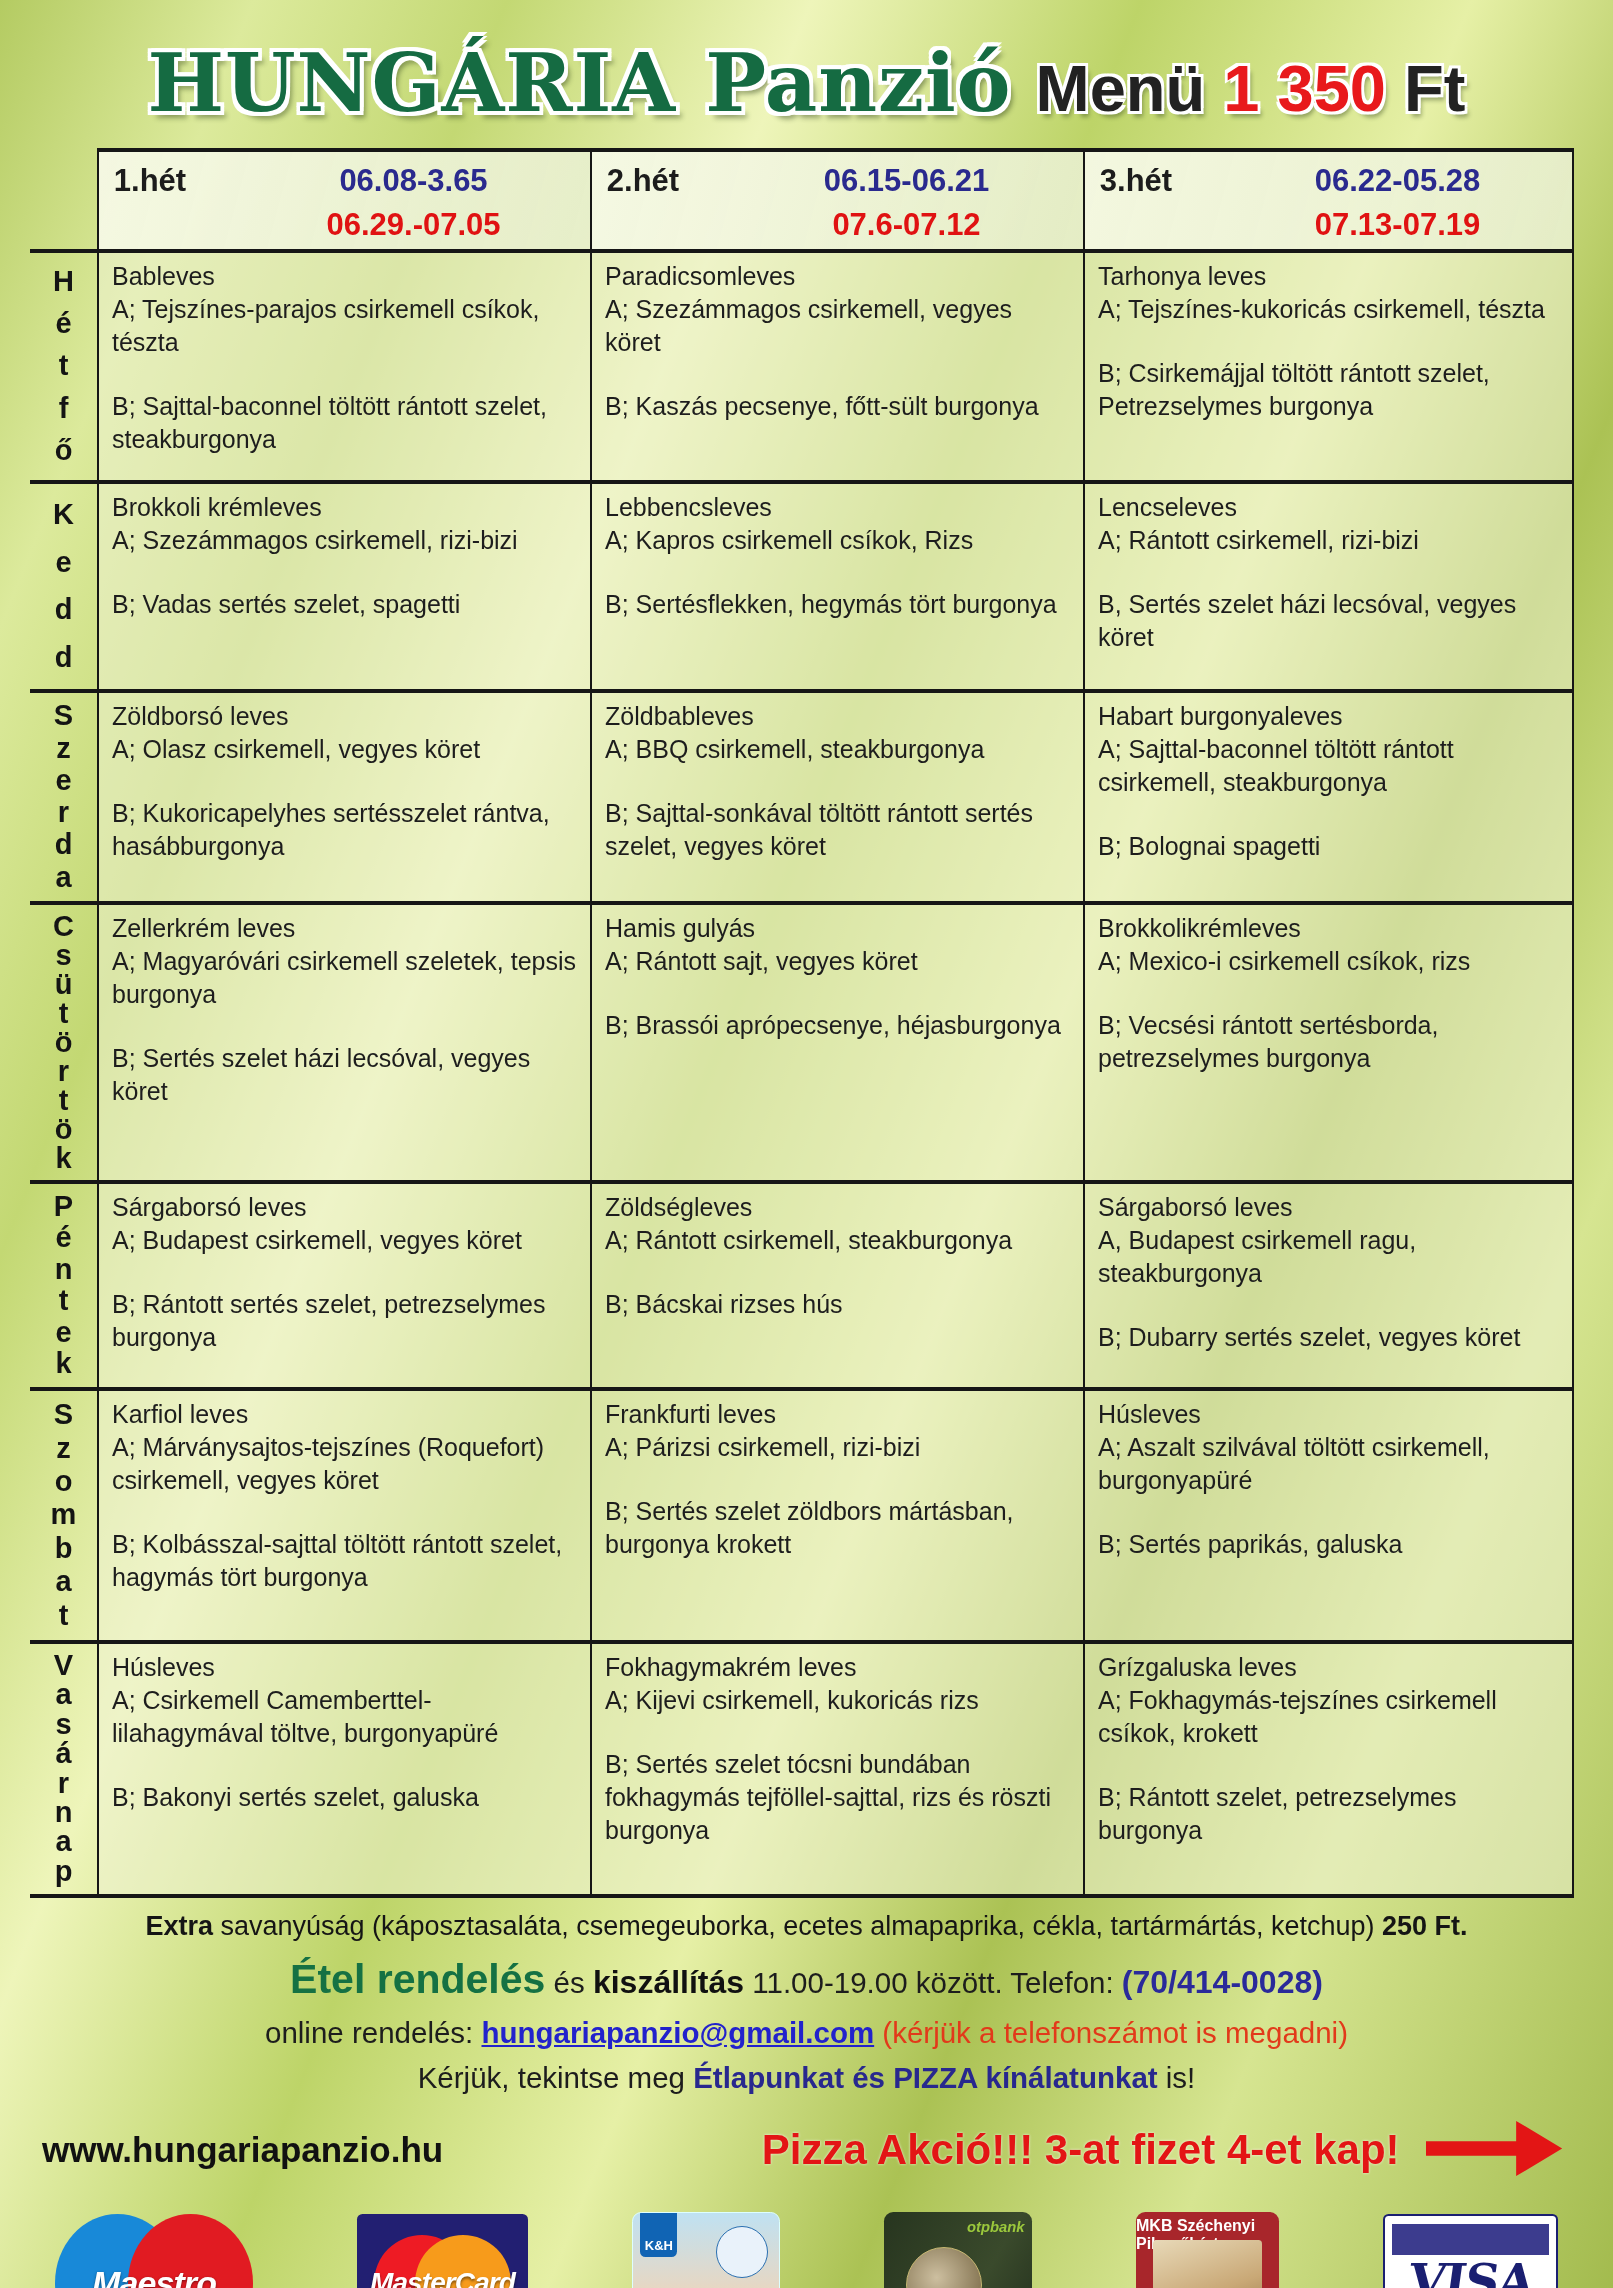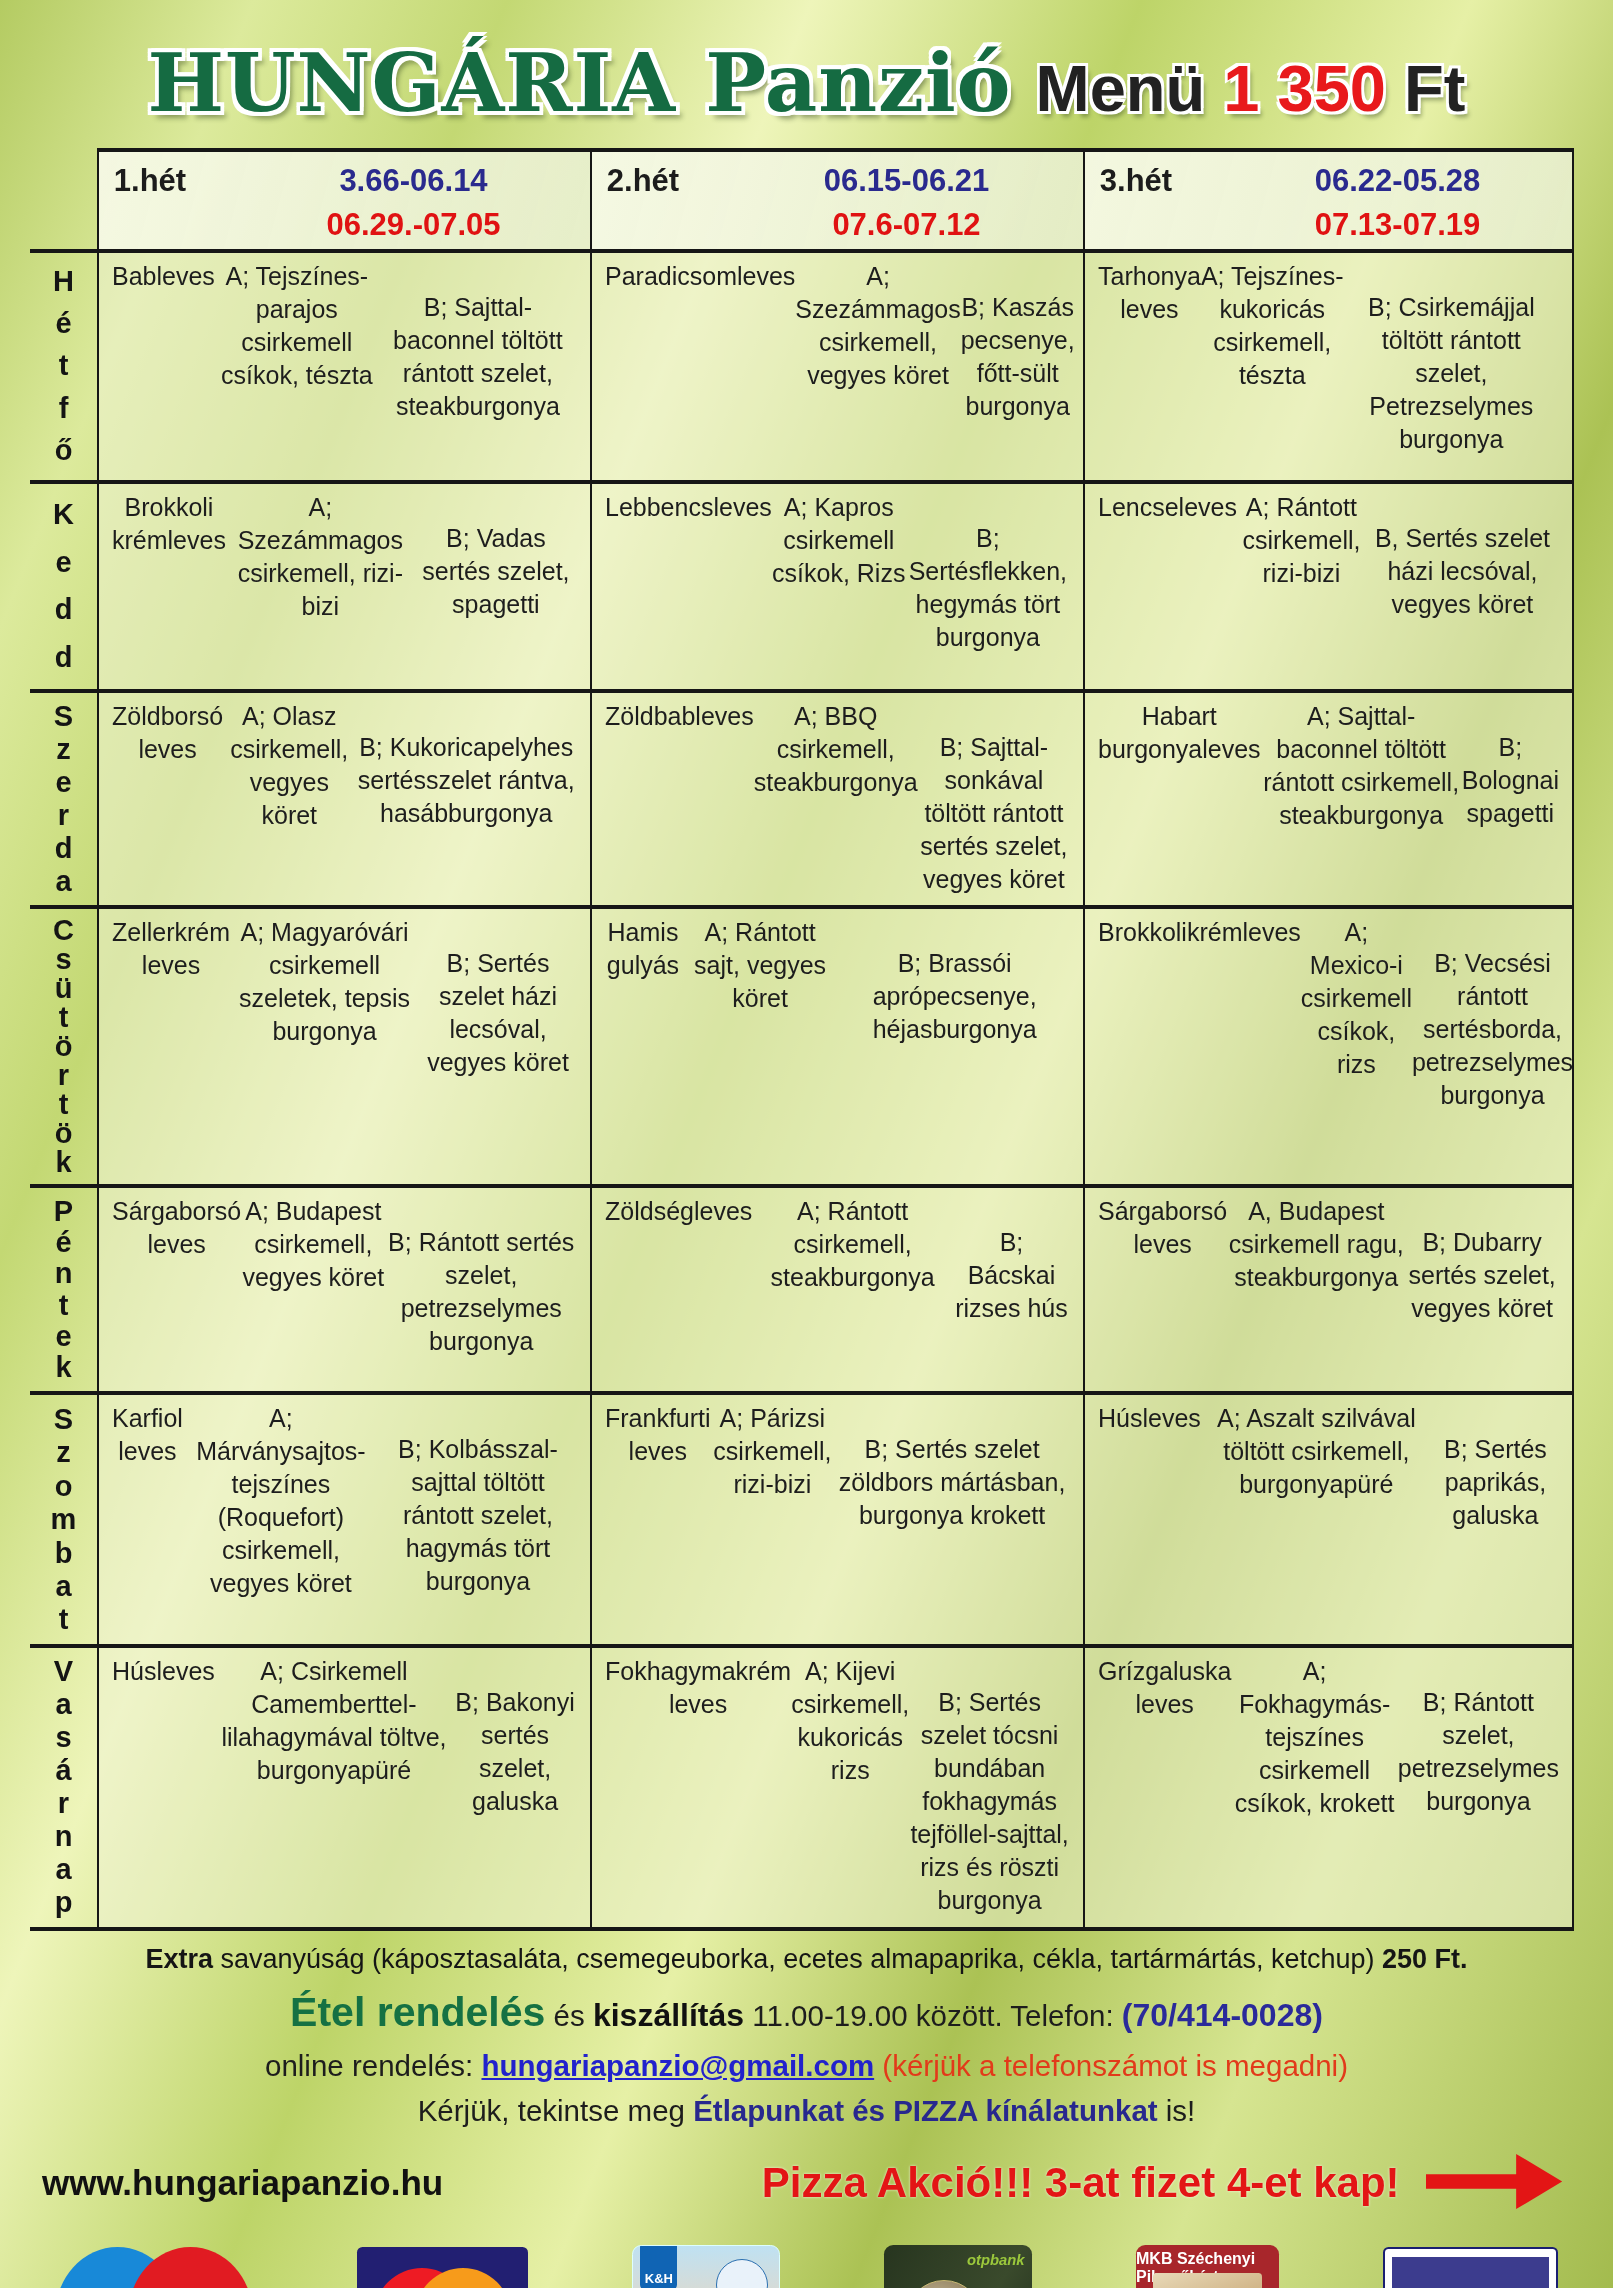--- a/index.html
+++ b/index.html
@@ -38,21 +38,21 @@
   tr.rh3 td { height:212px; } tr.rh4 td { height:279px; } tr.rh5 td { height:207px; }
   tr.rh6 td { height:253px; } tr.rh7 td { height:254px; }
   .week-cell { background:linear-gradient(105deg,rgba(246,249,230,.95),rgba(232,239,206,.9)); }
   .week-inner { display:grid; grid-template-columns:138px 1fr; padding:11px 14.8px 5.5px 14.8px; row-gap:8px; }
   .week-label { font-size:31px; font-weight:bold; color:#1c1c1c; }
   .week-d1 { font-size:31px; font-weight:bold; color:#2a2a8e; text-align:center; }
   .week-d2 { grid-column:2; font-size:31px; font-weight:bold; color:#e01212; text-align:center; }
   .day-label { position:absolute; inset:7.4px 0; display:flex; flex-direction:column;
     justify-content:space-around; align-items:center;
     font-weight:bold; font-size:29px; color:#141414; line-height:1; }
-  .menu-cell-inner { padding:7.4px 13px 9.2px 13px; display:flex; flex-direction:row; height:100%;text-align:center; }
+  .menu-cell-inner { padding:7.4px 13px 9.2px 13px; display:flex; flex-direction:column; height:100%; }
   .soup   { font-size:25px; line-height:1.32; font-weight:500; }
   .dish-a { font-size:25px; line-height:1.32; }
   .dish-b { font-size:25px; line-height:1.32; margin-top:31px; }
   
   .extra-line { text-align:center; font-size:27px; margin-top:13px; color:#151515; }
   .extra-line b { font-weight:bold; }
   .order-line { text-align:center; margin-top:14.8px; font-size:29.5px; white-space:nowrap; }
   .order-line .green-big { color:#157143; font-weight:bold; font-size:41px; }
   .order-line .black-big { color:#111; font-weight:bold; font-size:32px; }
   .order-line .phone { color:#2a2a9a; font-weight:bold; font-size:32px; }
@@ -119,21 +119,21 @@
       <col style="width:493px">
       <col style="width:493px">
       <col style="width:489px">
     </colgroup>
   <tbody>
       <tr class="rh0">
     <td class="corner"></td>
     <td class="week-cell">
       <div class="week-inner">
         <span class="week-label">1.hét</span>
-        <span class="week-d1">3.66-06.14</span>
+        <span class="week-d1">06.08-3.65</span>
         <span class="week-d2">06.29.-07.05</span>
       </div>
     </td>
     <td class="week-cell">
       <div class="week-inner">
         <span class="week-label">2.hét</span>
         <span class="week-d1">06.15-06.21</span>
         <span class="week-d2">07.6-07.12</span>
       </div>
     </td>

